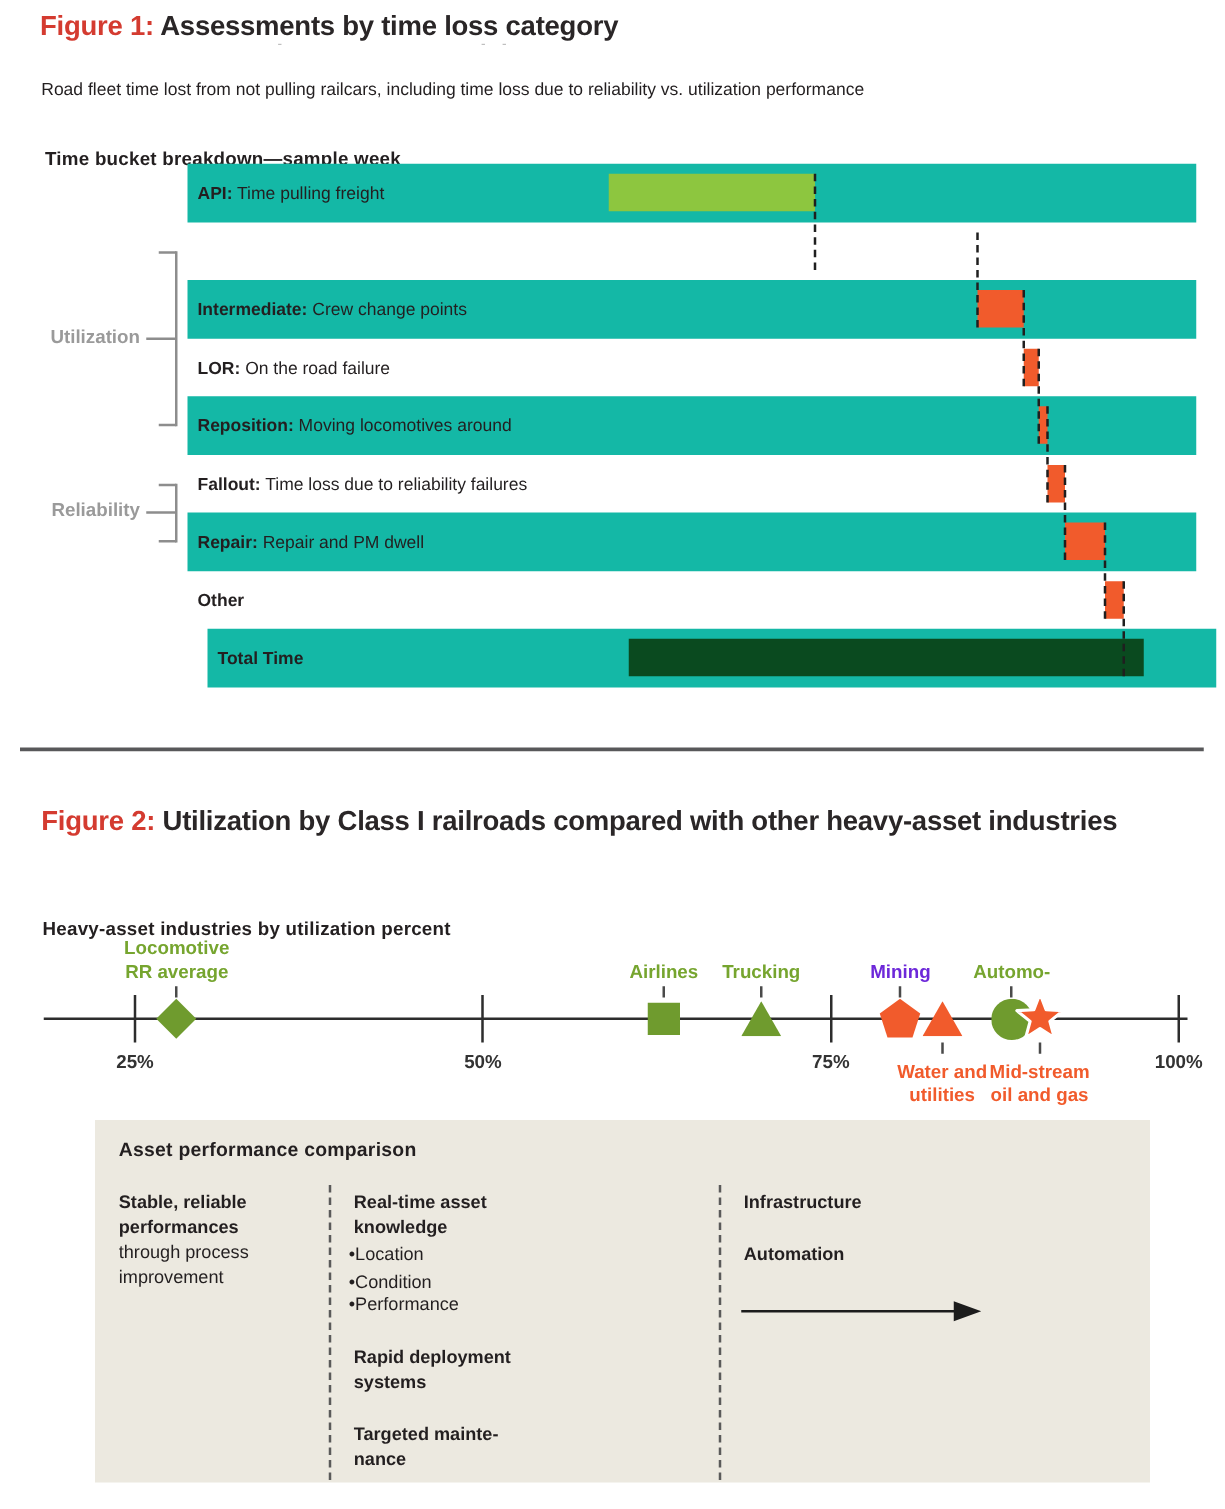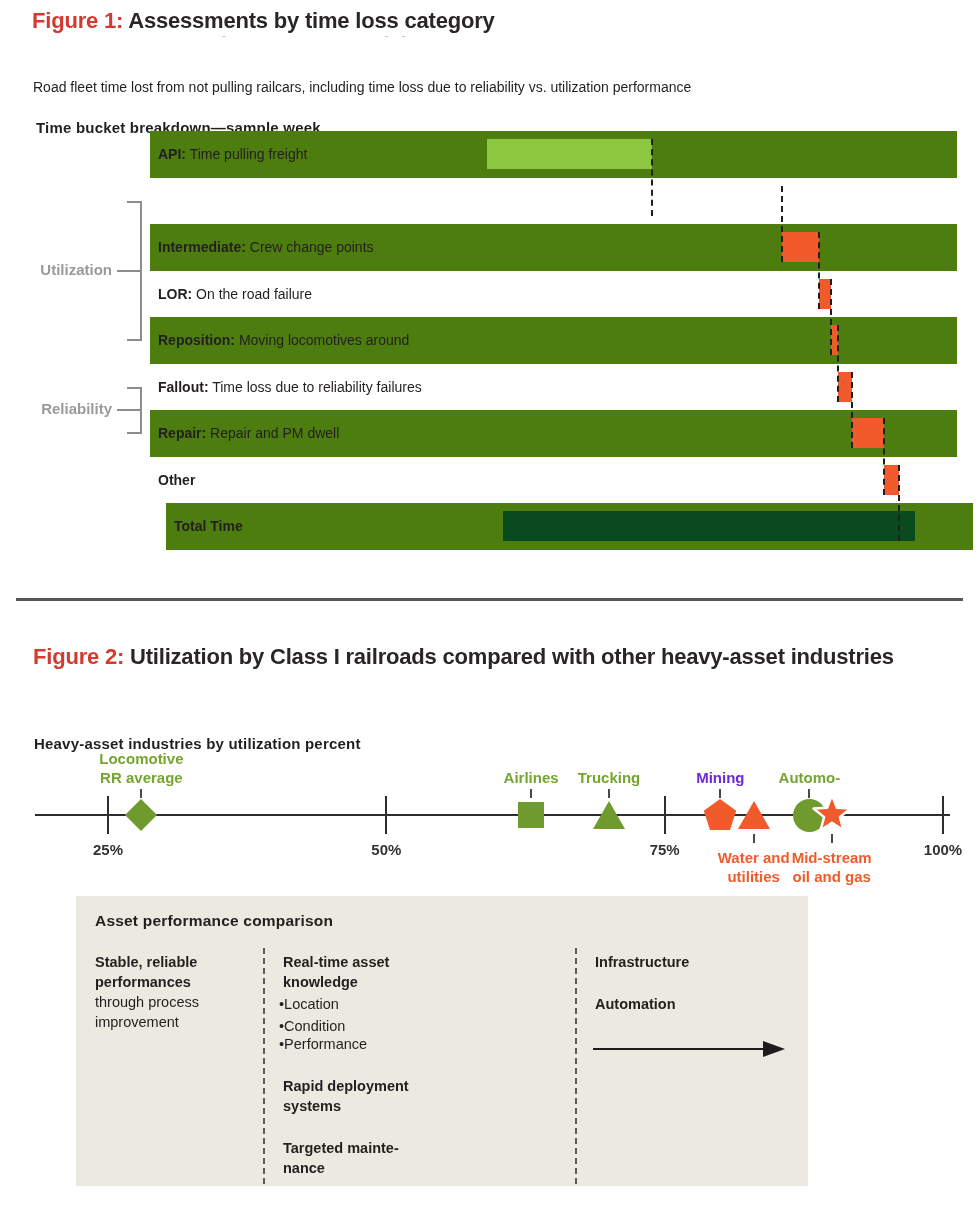--- a/index.html
+++ b/index.html
@@ -8,59 +8,59 @@
   .abs{position:absolute;}
   .fig-title{font-size:22px;letter-spacing:-0.2px;white-space:nowrap;}
   .fig-title .red{color:#d43b30;font-weight:bold;}
   .fig-title .dark{color:#2a2627;font-weight:bold;}
   .artifact{font-size:11px;color:#b9b9b9;white-space:pre;letter-spacing:1px;}
   .subtitle{font-size:14px;color:#231f20;white-space:nowrap;}
   .section-header{font-size:15px;font-weight:bold;color:#231f20;white-space:nowrap;letter-spacing:0.2px;margin-top:24px;}
   
   #f1-chart{left:150px;top:131px;width:807px;height:419px;}
   .row{position:absolute;left:0;width:807px;height:46.5px;}
-  .row.stripe{background:#4d7c0f;}
+  .row.stripe{background:#14b8a6;}
   .row-label{position:absolute;left:8px;top:0;height:46.5px;line-height:46.5px;
              font-size:14px;white-space:nowrap;}
   .row-label b{font-weight:bold;}
   .bar{position:absolute;height:30px;top:8px;}
   .connector{position:absolute;width:0;border-left:2px dashed #1f1f1f;}
   .bracket-line{position:absolute;background:#8d8d8d;}
   .group-label{position:absolute;font-size:15px;font-weight:bold;color:#9a9a9a;
                text-align:right;width:84px;white-space:nowrap;}
   .divider{position:absolute;background:#58585a;height:3px;}
   
   .axis{position:absolute;background:#2d2d2d;}
   .tick{position:absolute;width:2px;background:#2d2d2d;}
   .tick-label{position:absolute;font-size:15px;font-weight:bold;color:#333;
               width:70px;text-align:center;white-space:nowrap;}
   .marker{position:absolute;}
   .marker-label{position:absolute;font-size:15px;font-weight:600;text-align:center;
                 width:130px;line-height:19px;white-space:pre-line;}
   .lab-conn{position:absolute;width:2px;background:#4a4a4a;}
   
-  #asset-box{left:76px;top:896px;width:732px;height:290px;background:#ece9e0;}
+  #asset-box{left:76px;top:896px;width:844px;height:290px;background:#ece9e0;}
   .box-title{position:absolute;left:19px;top:16px;font-size:15.5px;font-weight:bold;letter-spacing:0.2px;}
   .col-sep{position:absolute;top:52px;height:236px;width:0;border-left:2px dashed #5a5a5a;}
   .box-line{position:absolute;font-size:14.5px;line-height:20px;white-space:nowrap;}
   .box-line.b{font-weight:bold;}
   .arrow-line{position:absolute;height:2px;background:#1c1c1c;}
   .arrow-head{position:absolute;width:0;height:0;border-left:22px solid #1c1c1c;
               border-top:8px solid transparent;border-bottom:8px solid transparent;}
 </style>
 </head>
 <body>
 
 <div id="page">
 
   <div class="abs fig-title" style="left:32px;top:8px;">
     <span class="red">Figure 1:</span><span class="dark"> Assessments by time loss category</span>
   </div>
   <div class="abs artifact" style="left:222px;top:29px;">-                                       -   -</div>
-  <div class="abs subtitle" style="left:33px;top:63px;margin-top:16px;">Road fleet time lost from not pulling railcars, including time loss due to reliability vs. utilization performance</div>
+  <div class="abs subtitle" style="left:33px;top:63px;">Road fleet time lost from not pulling railcars, including time loss due to reliability vs. utilization performance</div>
   <div class="abs section-header" style="left:36px;top:95px;">Time bucket breakdown—sample week</div>
 
   <div class="abs" id="f1-chart">
       <div class="row stripe" style="top: 0px;">
         <div class="row-label"><b>API:</b> Time pulling freight</div>
         <div class="bar" style="left: 337px; width: 164.8px; background: rgb(141, 198, 63);"></div>
       </div>
       <div class="row stripe" style="top: 93px;">
         <div class="row-label"><b>Intermediate:</b> Crew change points</div>
         <div class="bar" style="left: 631.58px; width: 37.904px; background: rgb(241, 91, 44);"></div>

